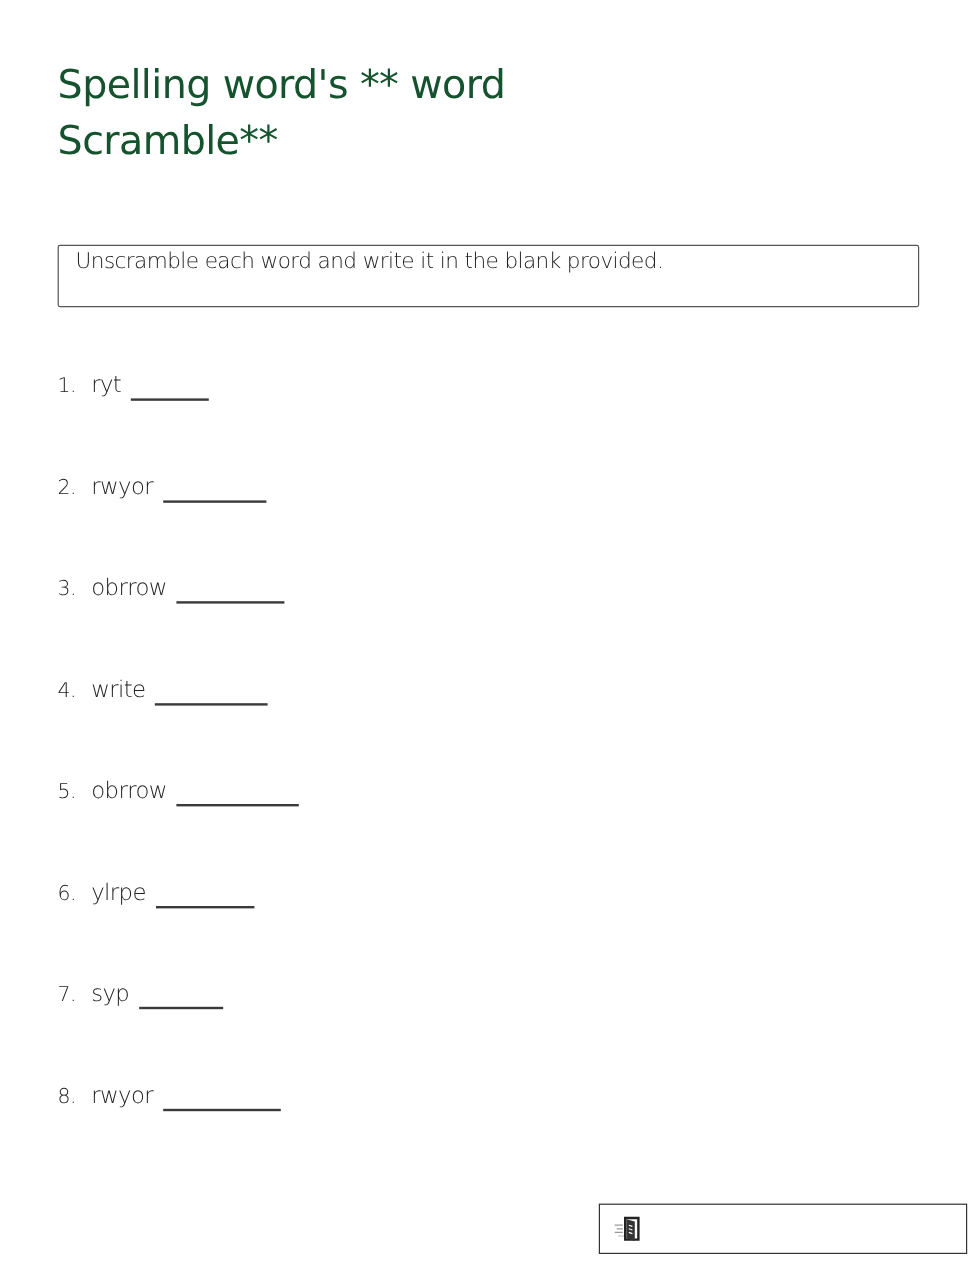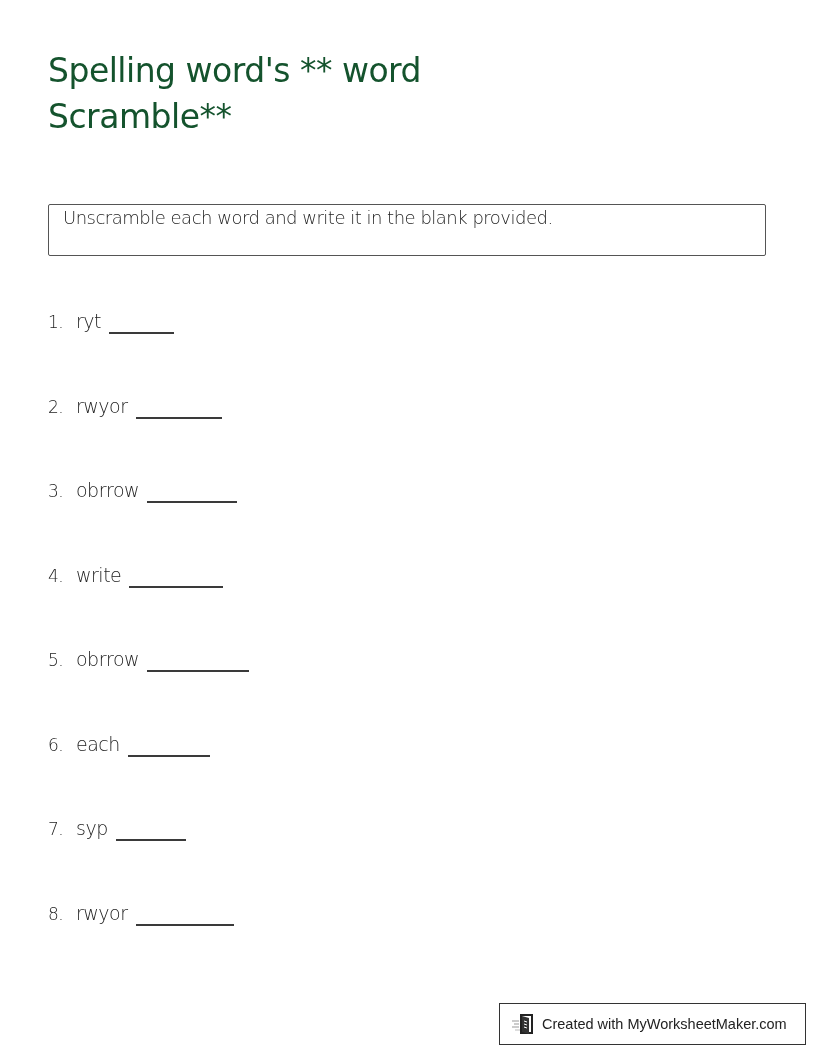--- a/index.html
+++ b/index.html
@@ -154,21 +154,21 @@
     <span class="item-word">write</span>
     <span class="blank" style="width: 94px;"></span>
   </li>
   <li class="item hand">
     <span class="item-num">5.</span>
     <span class="item-word">obrrow</span>
     <span class="blank" style="width: 102px;"></span>
   </li>
   <li class="item hand">
     <span class="item-num">6.</span>
-    <span class="item-word">each</span>
+    <span class="item-word">ylrpe</span>
     <span class="blank" style="width: 82px;"></span>
   </li>
   <li class="item hand">
     <span class="item-num">7.</span>
     <span class="item-word">syp</span>
     <span class="blank" style="width: 70px;"></span>
   </li>
   <li class="item hand">
     <span class="item-num">8.</span>
     <span class="item-word">rwyor</span>
@@ -179,14 +179,13 @@
 <div class="footer">
   <svg class="footer-icon" viewBox="0 0 24 22">
     <line x1="0" y1="8" x2="7" y2="8" stroke="#999" stroke-width="1"></line>
     <line x1="2" y1="11" x2="7" y2="11" stroke="#999" stroke-width="1"></line>
     <line x1="0" y1="14" x2="7" y2="14" stroke="#999" stroke-width="1"></line>
     <line x1="3" y1="17" x2="8" y2="17" stroke="#bbb" stroke-width="1"></line>
     <path d="M9 2 L20 2 L20 20 L9 20 Z" fill="none" stroke="#222" stroke-width="2"></path>
     <path d="M10 3 L17 5 L17 21 L10 19 Z" fill="#333"></path>
     <path d="M12 8 L15 9 M12 11 L15 12 M12 14 L15 15" stroke="#fff" stroke-width="1"></path>
   </svg>
-  <span>Created with MyWorksheetMaker.com</span>
 </div>
 
 </body></html>

